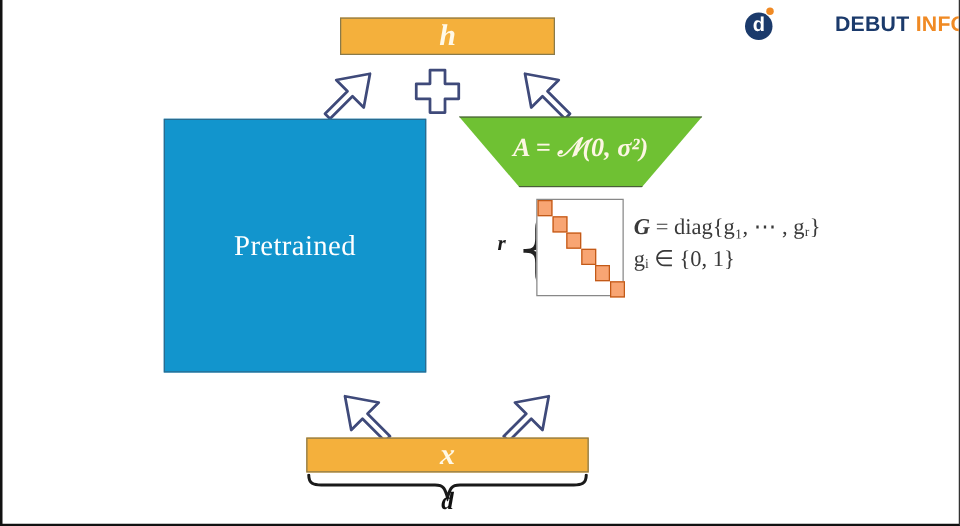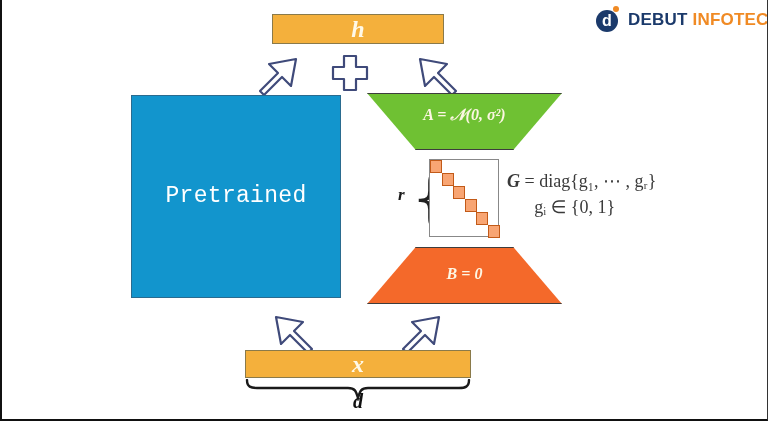--- a/index.html
+++ b/index.html
@@ -58,21 +58,21 @@
     width: 6px; height: 6px;
     border-radius: 50%;
     background: #f08a24;
   }
   .logo-text {
     font-family: "Liberation Sans", sans-serif;
     font-weight: bold;
     font-size: 17px;
     letter-spacing: 0.2px;
   }
-  .logo-debut { color: #1b3a6b; }
+  .logo-debut { color: #1b3a6b; margin-left: 40px; }
   .logo-infotech { color: #f08a24; }
 
   
   .bar {
     position: absolute;
     background: #f4b03c;
     border: 1.5px solid #8a7a4a;
     color: #fff9e8;
     display: flex;
     align-items: center;
@@ -97,41 +97,40 @@
     left: 129px; top: 95px;
     width: 210px; height: 203px;
     background: #1295cd;
     border: 1.5px solid #2a6b8f;
     color: #ffffff;
     display: flex;
     flex-direction: row;
     align-items: center;
     justify-content: center;
     box-sizing: border-box;
-    font-family: Liberation Mono, monospace;
   }
   .pw-line {
     font-size: 23px;
     line-height: 1.12;
     letter-spacing: 0.3px;
   }
   .pw-formula {
     margin-top: 24px;
     font-size: 23px;
   }
   .pw-formula .bold-ital { font-style: italic; font-weight: bold; }
   .pw-formula sup { font-size: 0.64em; font-style: italic; }
 
   
   .trap-label {
     position: absolute;
     width: 100%;
     text-align: center;
     color: #fdf6e3;
-    font-size: 16px;
+    font-size: 21px;
     font-style: italic;
     font-weight: bold;
     pointer-events: none;
   }
   #trap-a {
     position: absolute;
     left: 365px; top: 93px;
     width: 195px; height: 57px;
   }
   #trap-a .shape {
@@ -192,21 +191,21 @@
   }
   #g-formula {
     position: absolute;
     left: 505px; top: 168px;
     color: #3a3a3a;
     font-size: 18px;
     line-height: 1.45;
   }
   #g-formula .ital { }
   #g-formula .bold-ital { font-style: italic; font-weight: bold; }
-  #g-line2 { display: block; text-align: center; padding-right: 14px; }
+  #g-line2 { display: block; padding-right: 14px; }
 
   
   #d-brace-wrap {
     position: absolute;
     left: 243px; top: 379px;
     width: 226px; height: 22px;
   }
   #d-label {
     position: absolute;
     left: 243px; top: 390px;
@@ -273,24 +272,20 @@
       <div class="gate-cell" style="left: 58px; top: 65px; background: rgb(248, 165, 115); border-color: rgb(194, 90, 24);"></div>
     </div>
 
   <div id="g-formula">
     <span class="bold-ital">G</span>
     <span>=</span>
     <span class="ital">diag</span><span class="ital">{g₁, ⋯ , gᵣ}</span>
     <span id="g-line2" class="ital">gᵢ ∈ {0, 1}</span>
   </div>
 
-  <div id="trap-b">
-    <div class="shape"></div>
-    <div class="trap-label">B = 0</div>
-  </div>
 
   <svg class="arrow" style="left:248px; top:305px;" width="70" height="50">
     <polygon points="62,44 44,26 53,17 26,12 31,39 40,30 58,48" fill="#ffffff" stroke="#3f4a7a" stroke-width="2.2" stroke-linejoin="round"></polygon>
   </svg>
 
   <svg class="arrow" style="left:393px; top:305px;" width="70" height="50">
     <polygon points="8,44 26,26 17,17 44,12 39,39 30,30 12,48" fill="#ffffff" stroke="#3f4a7a" stroke-width="2.2" stroke-linejoin="round"></polygon>
   </svg>
 
   <div id="x-bar" class="bar">x</div>

